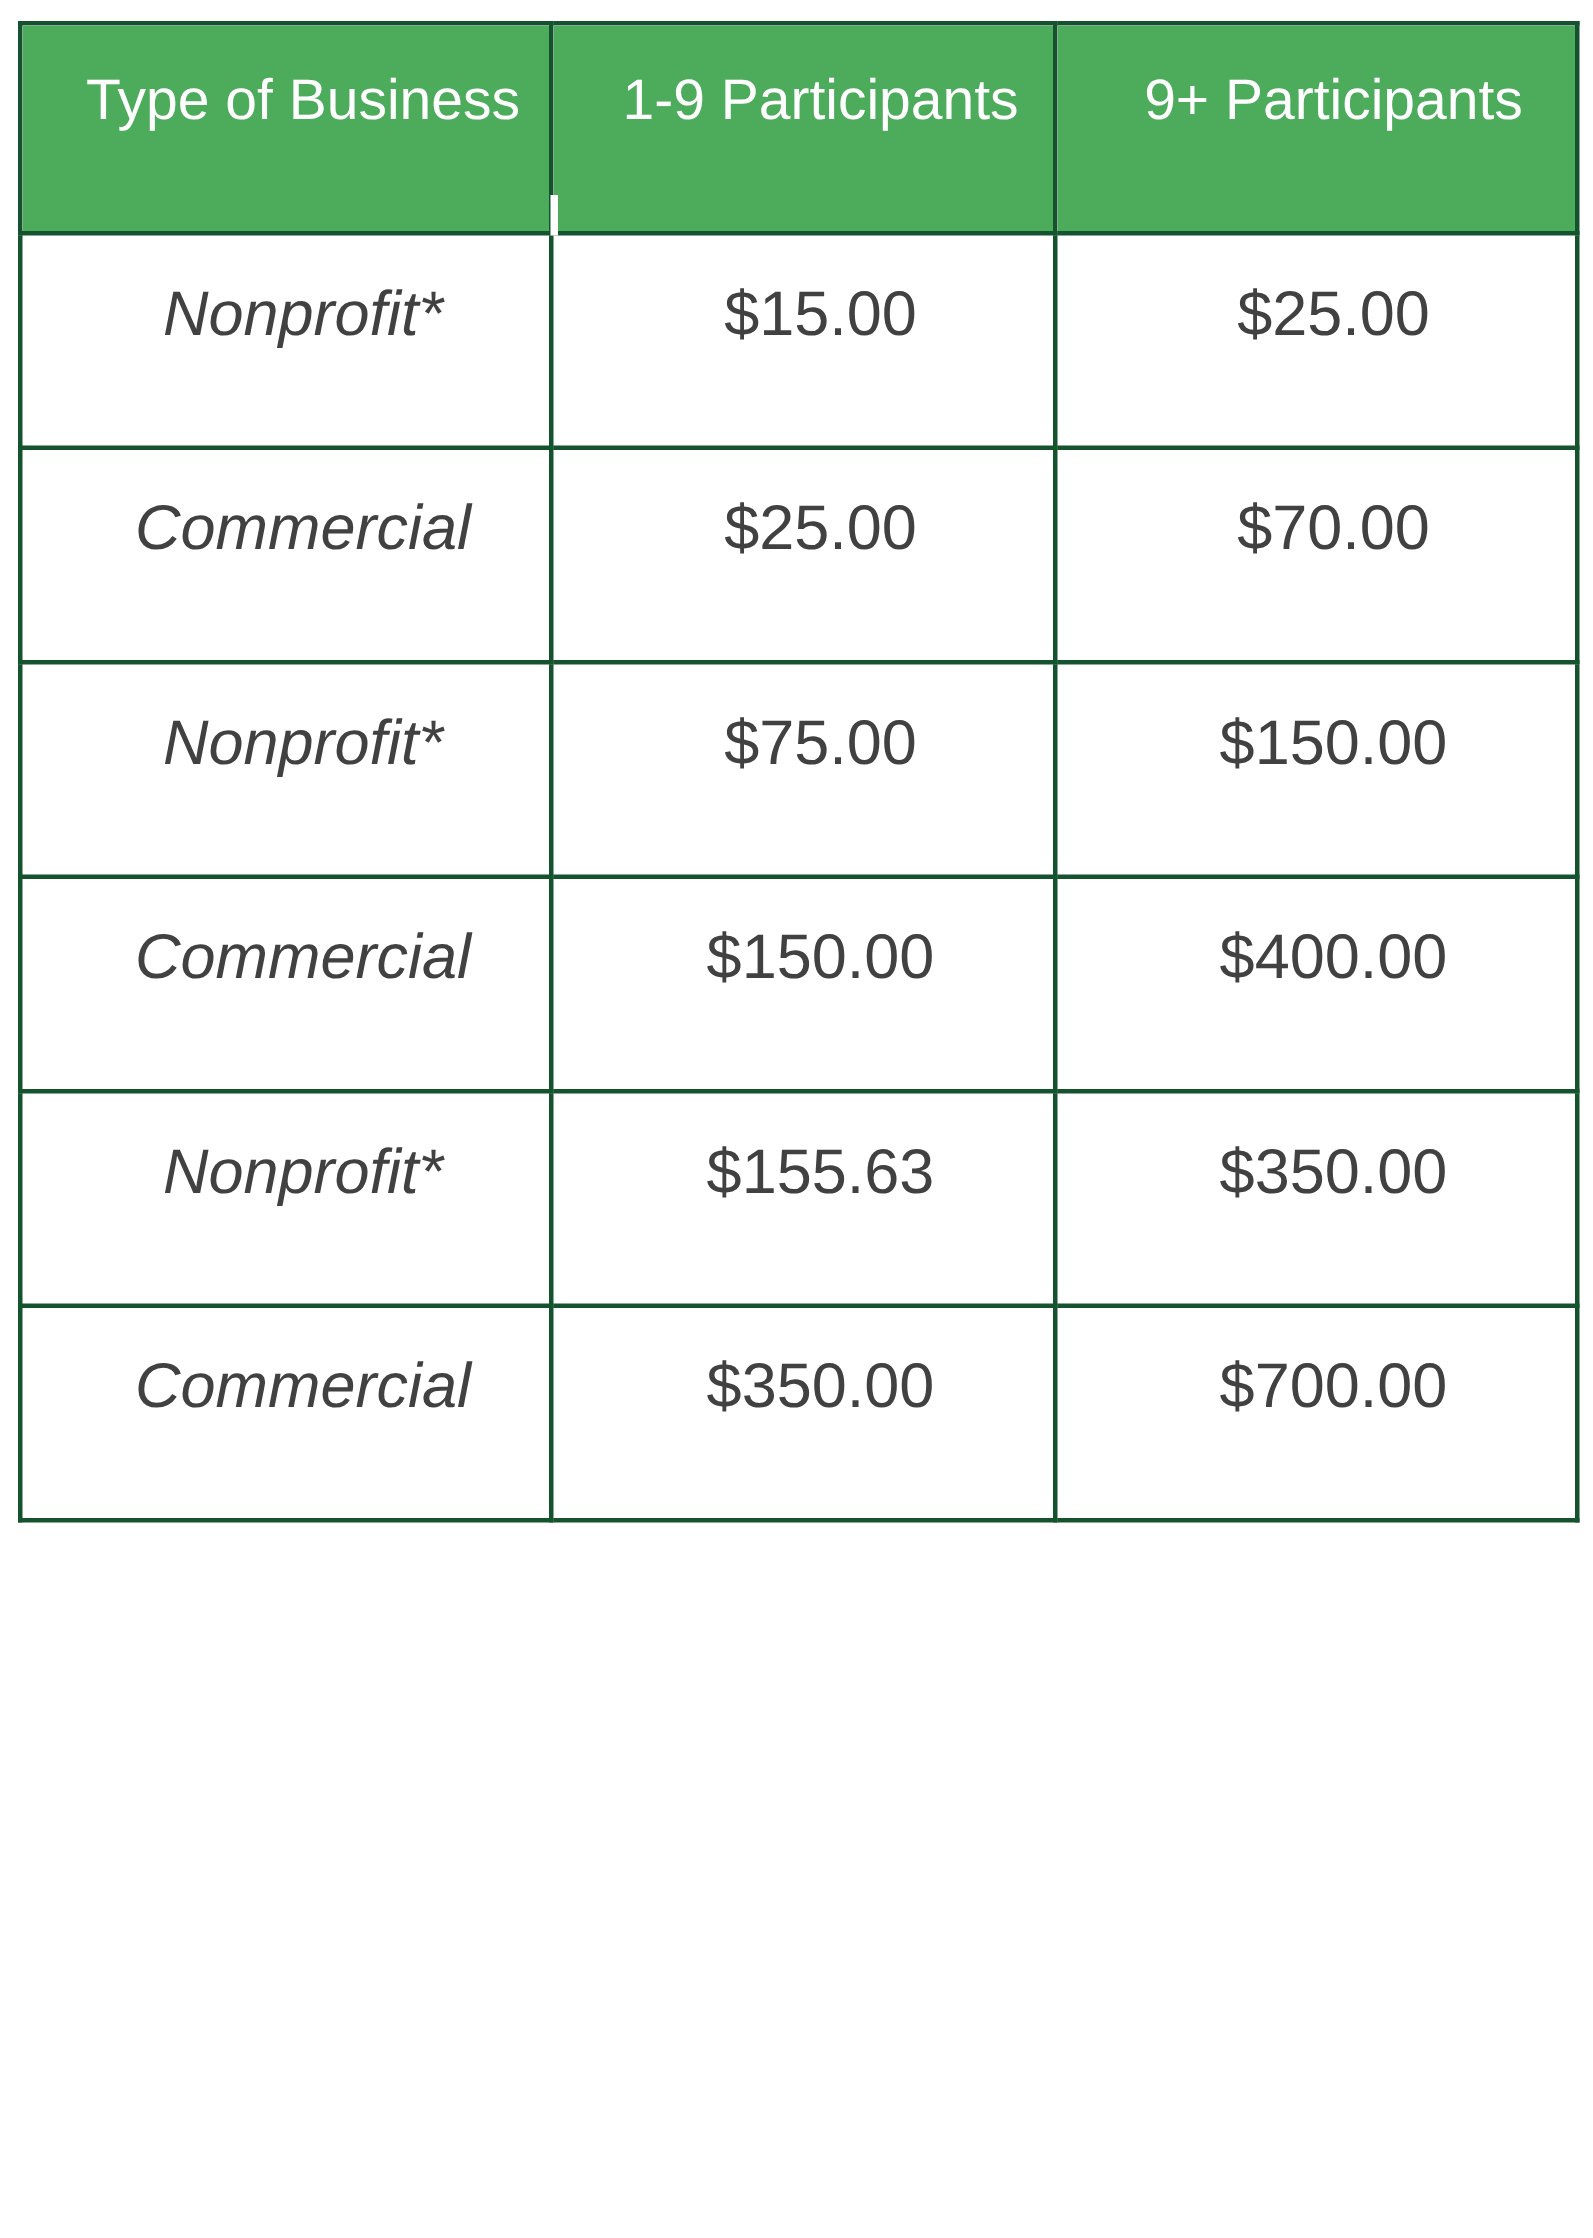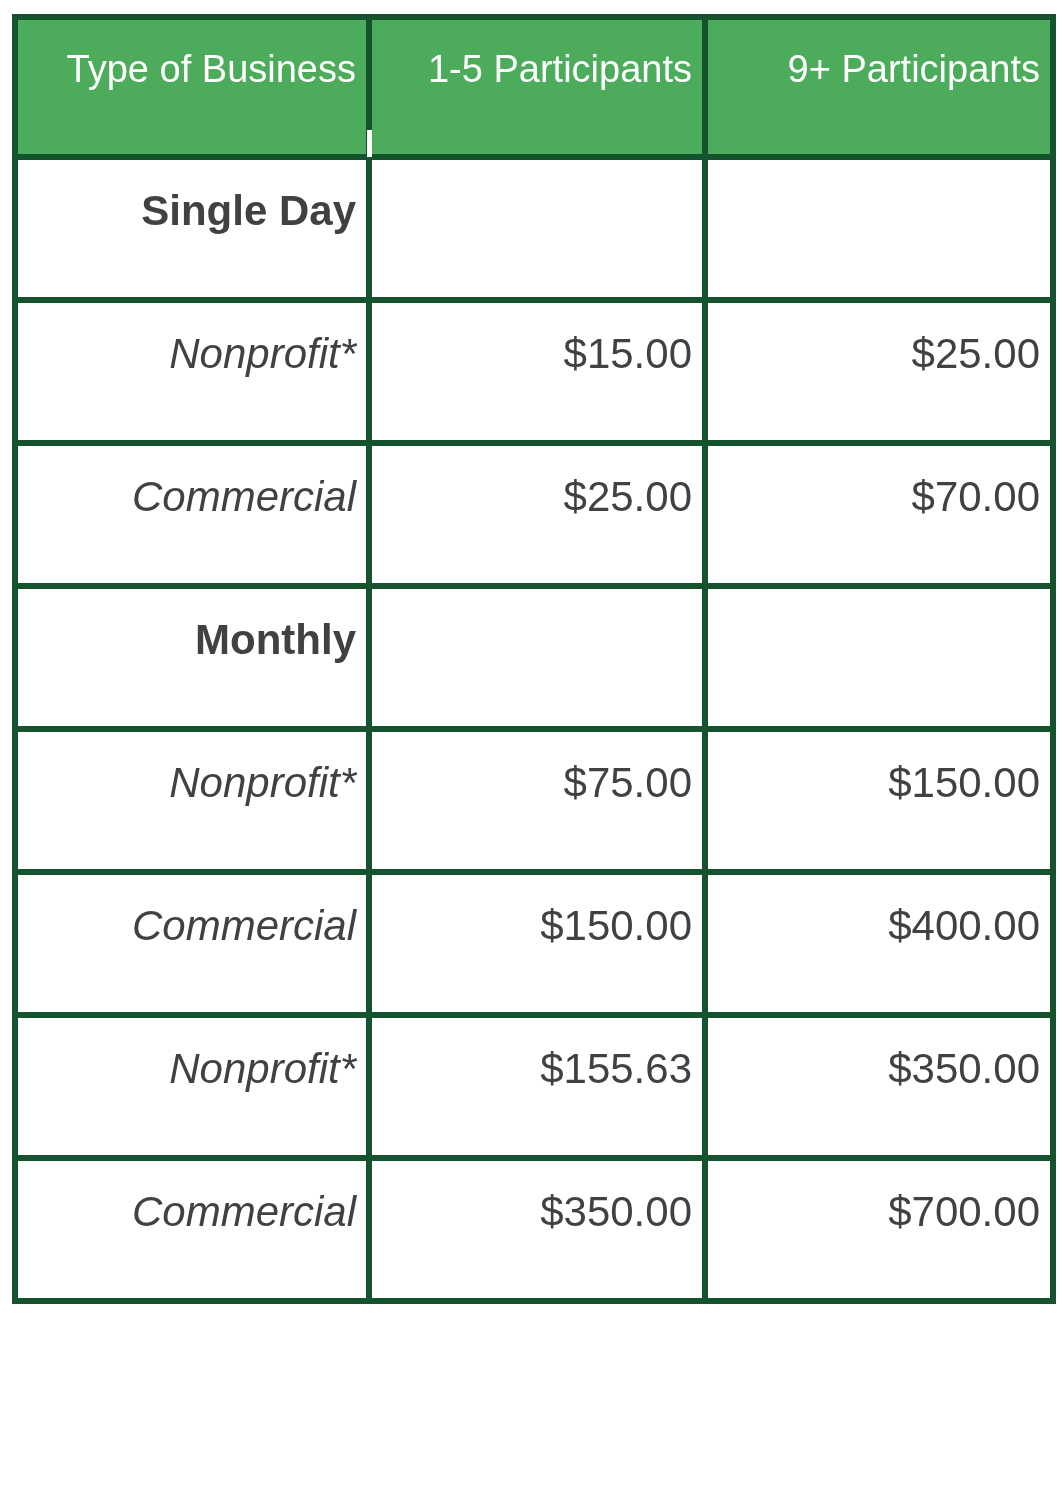--- a/index.html
+++ b/index.html
@@ -17,23 +17,23 @@
   table.price-table {
     position: absolute;
     left: 12px;
     top: 14px;
     width: 1038px;
     border-collapse: collapse;
     table-layout: fixed;
   }
   .price-table th,
   .price-table td {
-    border: 6px solid #14532d;
+    border: 3px solid #14532d;
     vertical-align: middle;
-    text-align: right;
+    text-align: center;
     padding: 0 10px 36px 33px;
     overflow: hidden;
     white-space: nowrap;
   }
   .price-table thead tr { height: 140px; }
   .price-table tbody tr { height: 143px; }
   .price-table th {
     background: #4DAB5C;
     color: #FEFEFE;
     font-weight: 400;
@@ -71,44 +71,34 @@
 
 <table class="price-table">
   <colgroup>
     <col style="width:354px">
     <col style="width:336px">
     <col style="width:348px">
   </colgroup>
   <thead>
     <tr>
       <th>Type of Business</th>
-      <th>1-5 Participants</th>
+      <th>1-9 Participants</th>
       <th>9+ Participants</th>
     </tr>
   </thead>
   <tbody>
-    <tr>
-      <td class="section-label">Single Day</td>
-      <td class="price-cell"></td>
-      <td class="price-cell"></td>
-    </tr>
     <tr>
       <td class="item-label">Nonprofit*</td>
       <td class="price-cell">$15.00</td>
       <td class="price-cell">$25.00</td>
     </tr>
     <tr>
       <td class="item-label">Commercial</td>
       <td class="price-cell">$25.00</td>
       <td class="price-cell">$70.00</td>
-    </tr>
-    <tr>
-      <td class="section-label">Monthly</td>
-      <td class="price-cell"></td>
-      <td class="price-cell"></td>
     </tr>
     <tr>
       <td class="item-label">Nonprofit*</td>
       <td class="price-cell">$75.00</td>
       <td class="price-cell">$150.00</td>
     </tr>
     <tr>
       <td class="item-label">Commercial</td>
       <td class="price-cell">$150.00</td>
       <td class="price-cell">$400.00</td>

